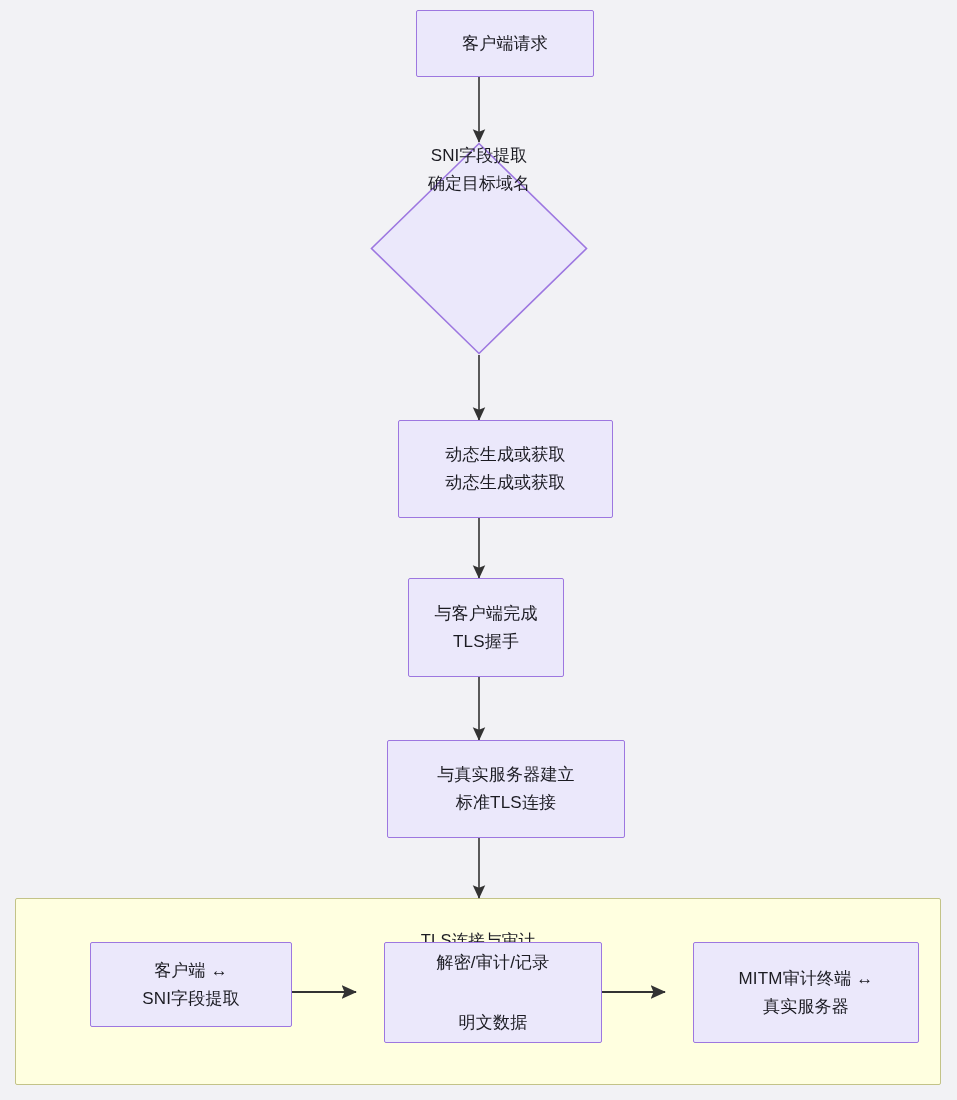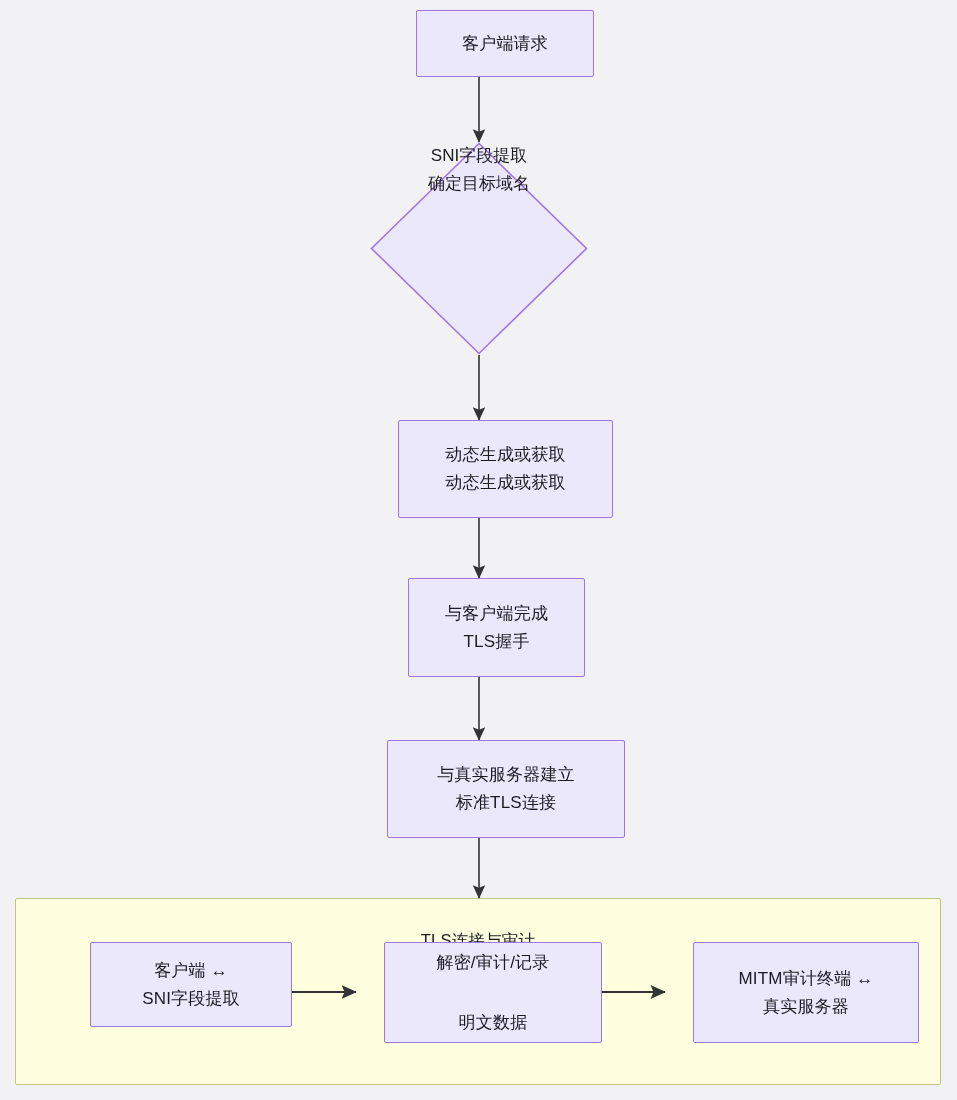--- a/index.html
+++ b/index.html
@@ -140,21 +140,21 @@
       <span class="ln">SNI字段提取</span>
       <span class="ln">确定目标域名</span>
     </div>
   </div>
 
   <div class="node" style="left:372px; top:420px; width:215px; height:98px;align-items:center;">
     <span class="ln">动态生成或获取</span>
     <span class="ln">动态生成或获取</span>
   </div>
 
-  <div class="node" style="left:382px; top:578px; width:177px; height:99px;">
+  <div class="node" style="left:382px; top:578px; width:156px; height:99px;">
     <span class="ln">与客户端完成</span>
     <span class="ln">TLS握手</span>
   </div>
 
   <div class="node" style="left:361px; top:740px; width:238px; height:98px;">
     <span class="ln">与真实服务器建立</span>
     <span class="ln">标准TLS连接</span>
   </div>
 
   <div class="cluster" style="left:15px; top:898px; width:926px; height:187px;">

